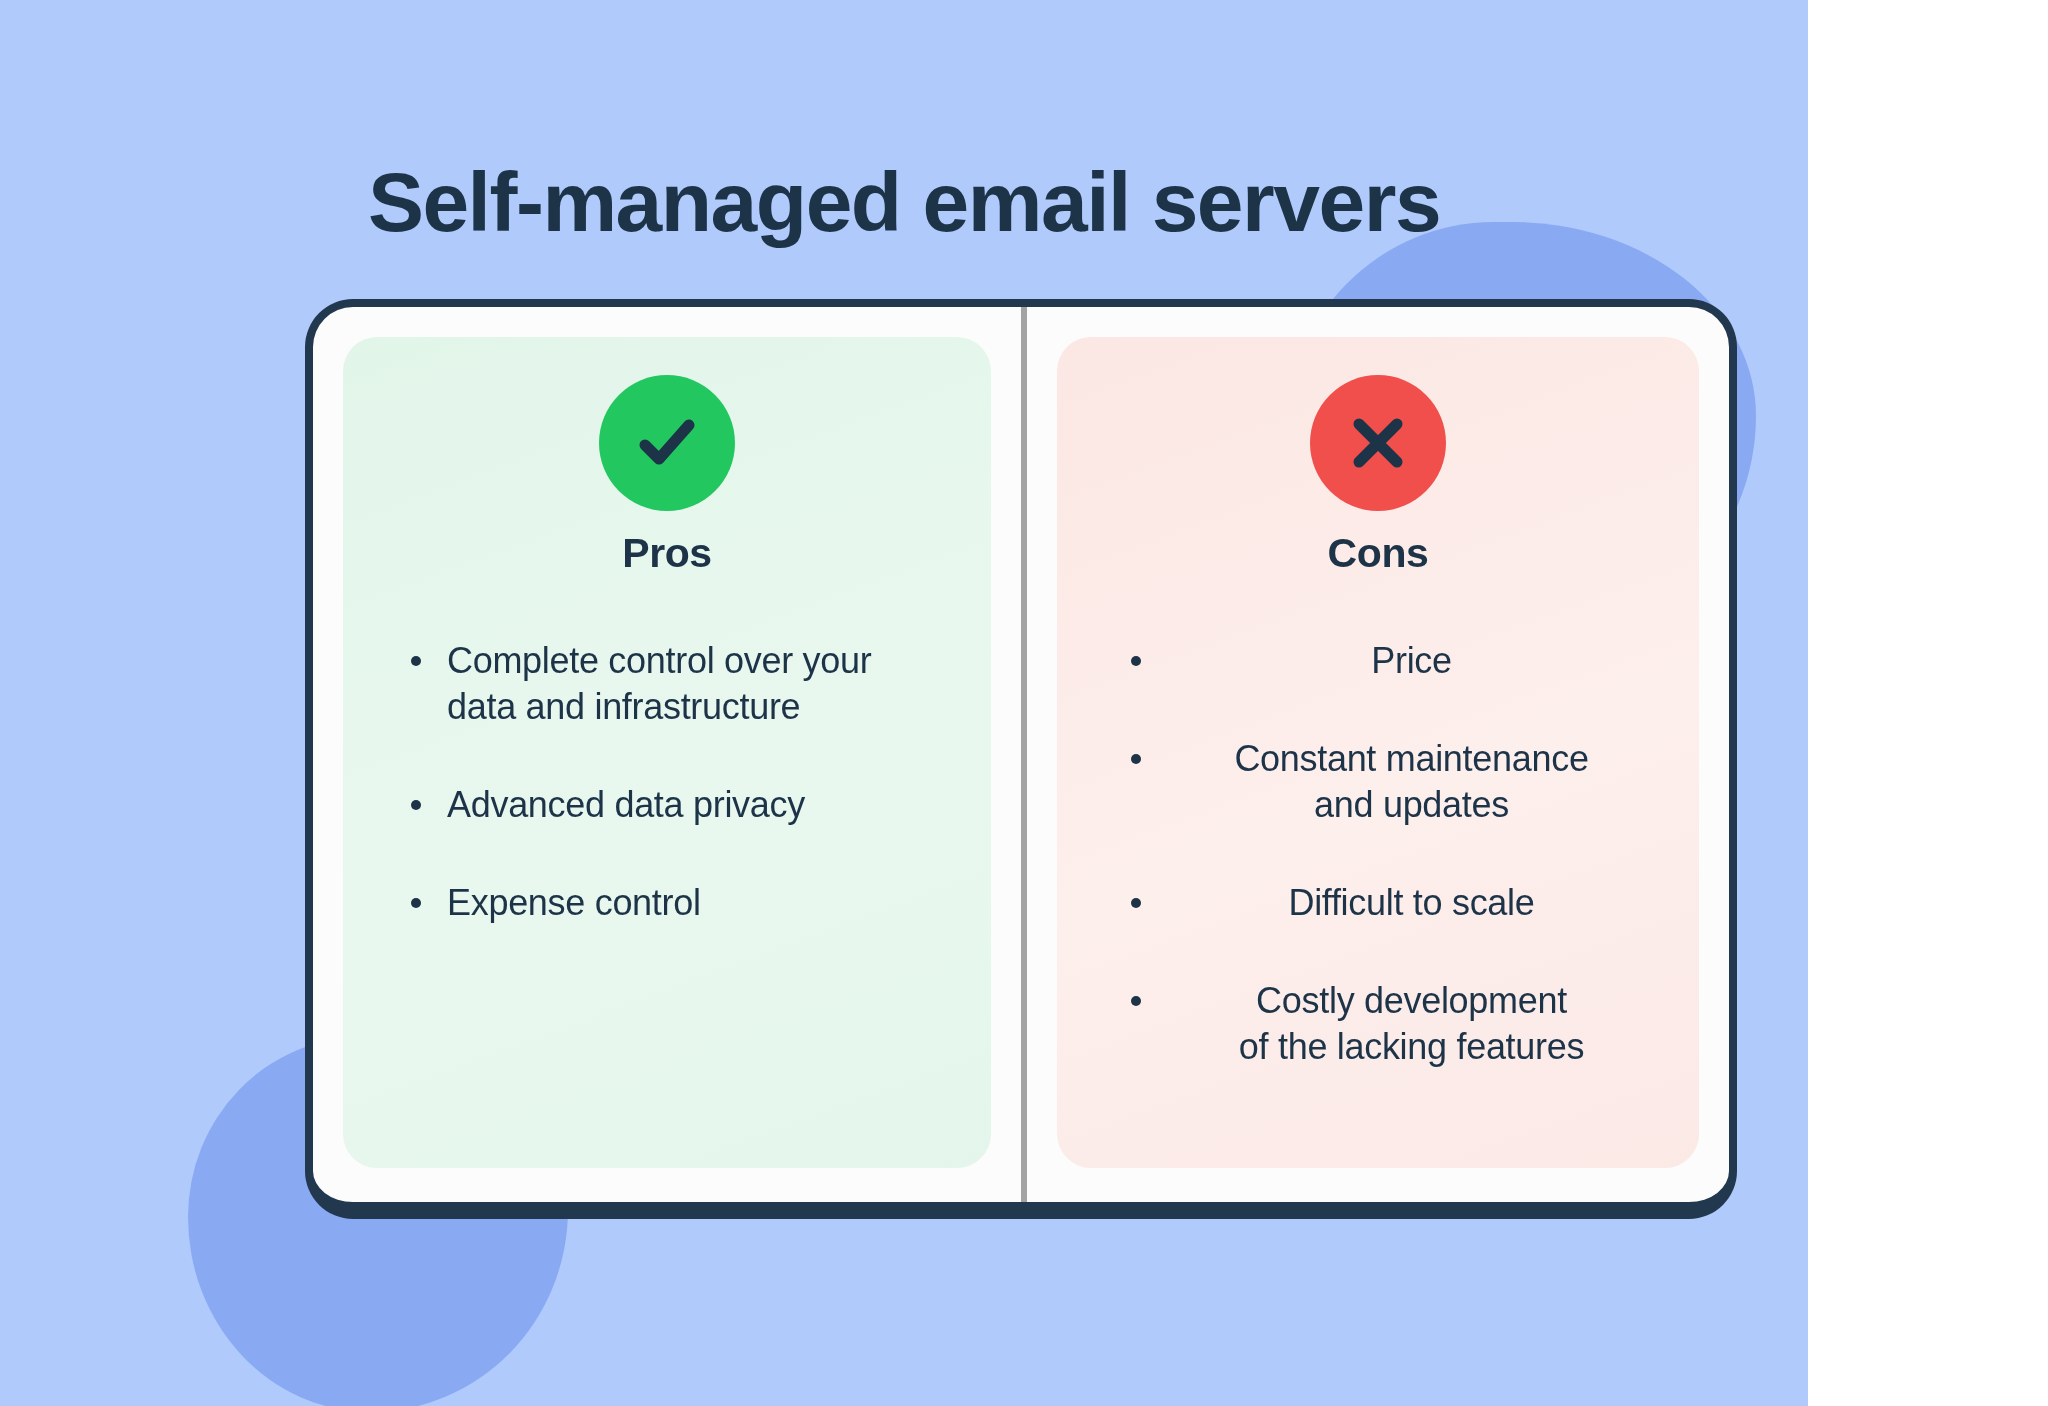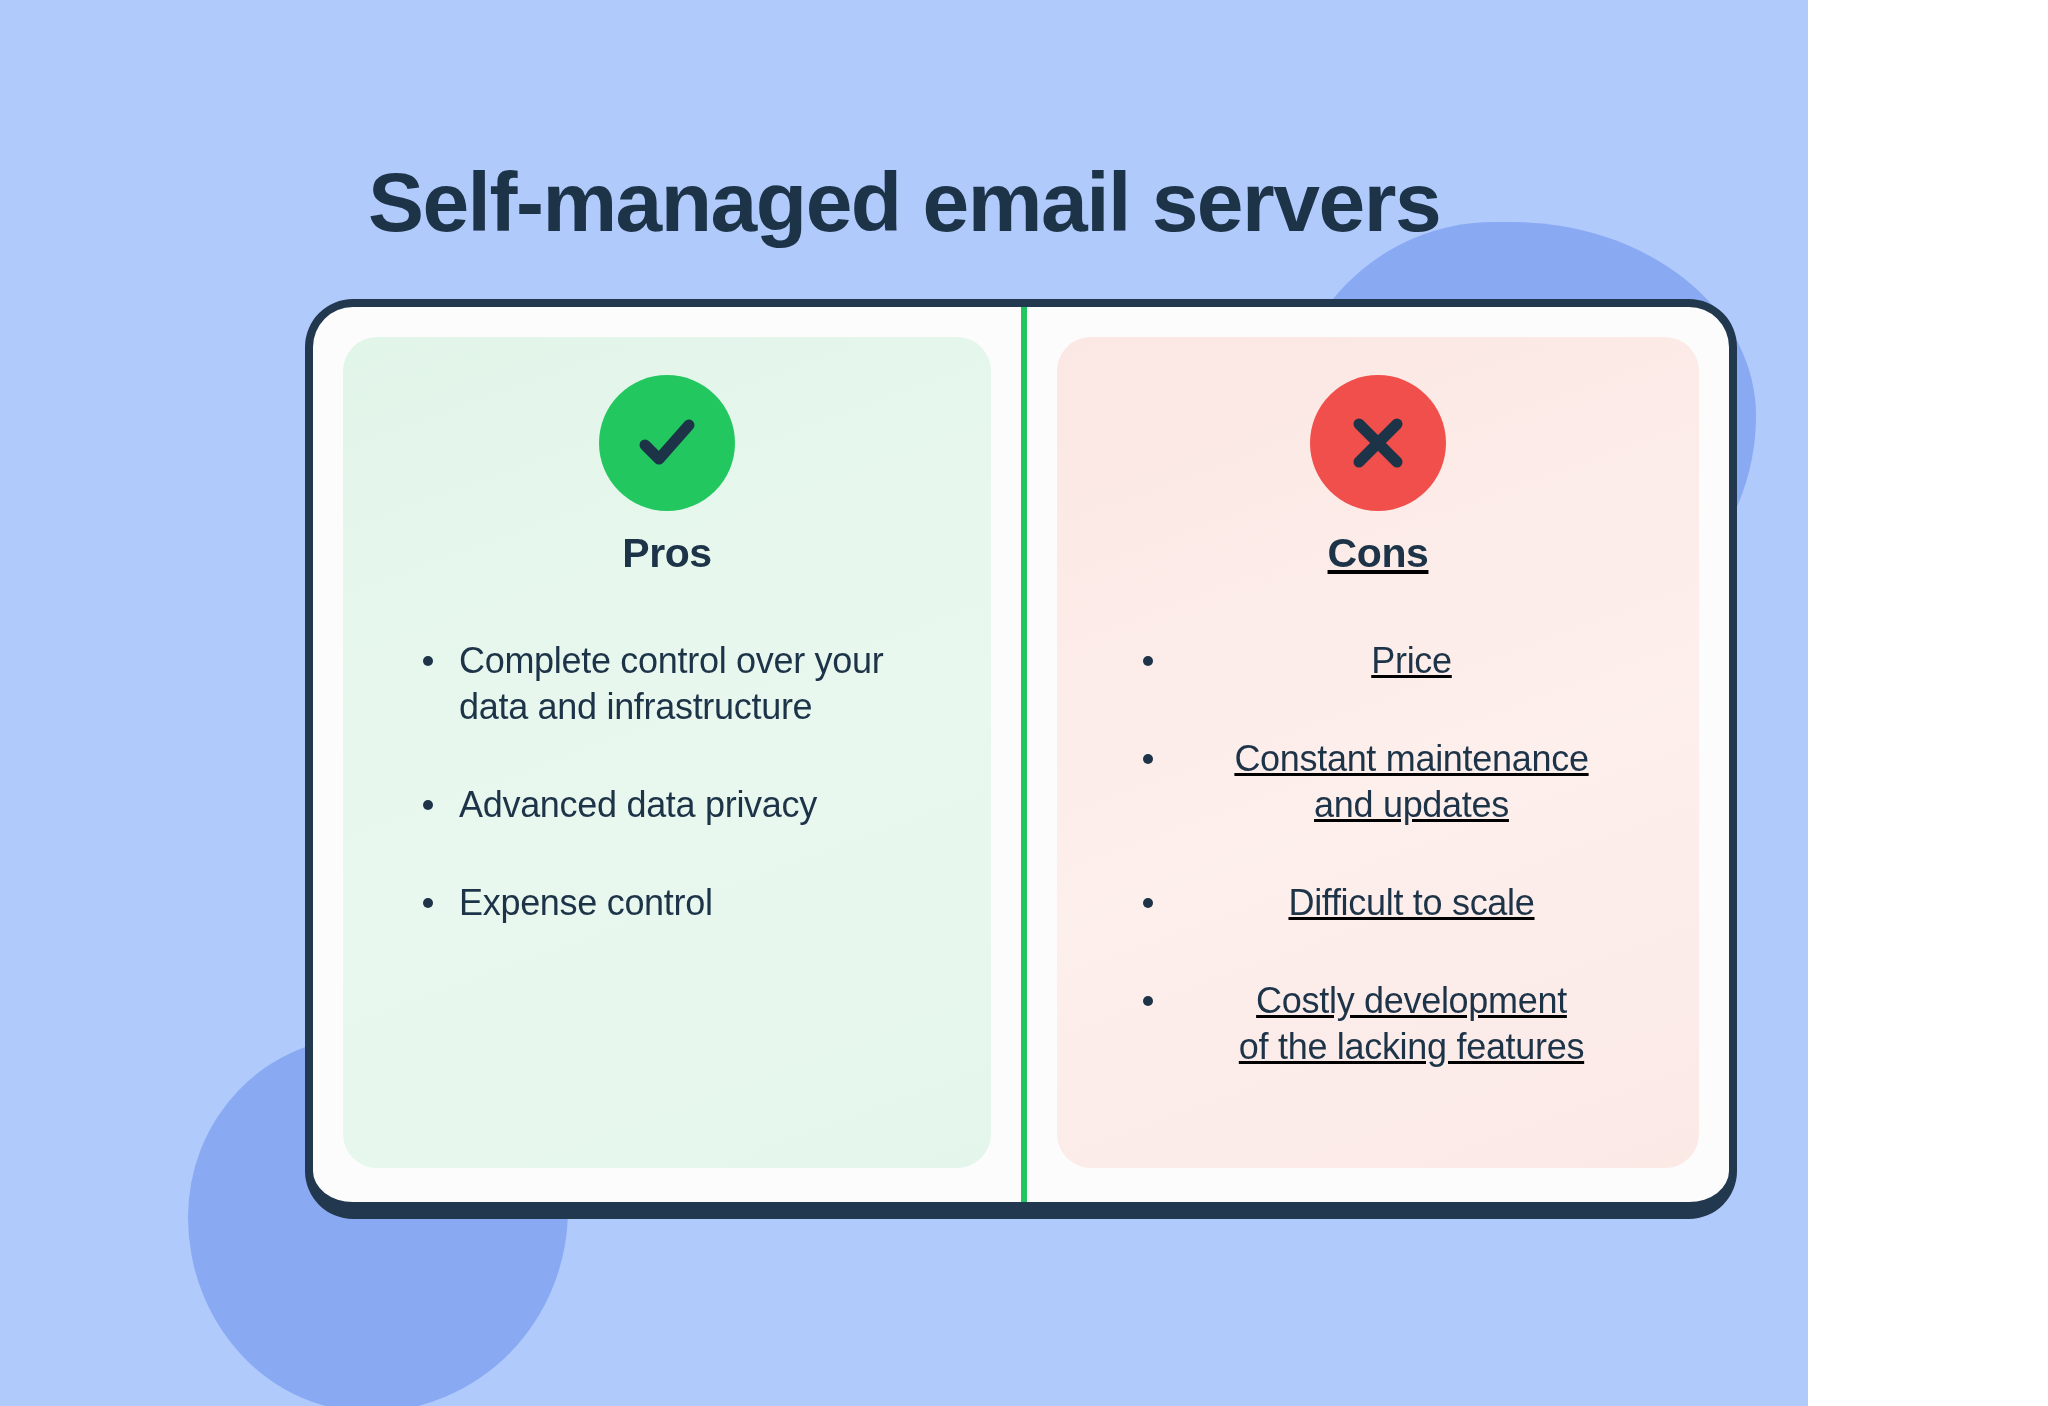--- a/index.html
+++ b/index.html
@@ -75,22 +75,21 @@
   .card-column {
     position: relative;
     flex: 1 1 50%;
     display: flex;
     align-items: stretch;
     justify-content: center;
     padding: 30px 30px 34px 30px;
     box-sizing: border-box;
   }
   #cons-column {
-    border-left: 6px solid #22c55e;
-    text-decoration: underline;
+    border-left: 6px solid #a3a3a3;
   }
 
   .panel {
     width: 100%;
     border-radius: 34px;
     display: flex;
     flex-direction: column;
     align-items: center;
     padding: 38px 0 0 0;
     box-sizing: border-box;
@@ -121,21 +120,21 @@
     margin-top: 22px;
     color: #1D3348;
     font-size: 41px;
     font-weight: bold;
     letter-spacing: -0.4px;
     line-height: 1;
   }
 
   
   .bullet-list {
-    margin: 12px;
+    margin: 0;
     padding: 0;
     list-style: none;
     align-self: stretch;
     margin-top: 64px;
   }
   #pros-panel .bullet-list { padding-left: 62px; padding-right: 30px; }
   #cons-panel .bullet-list { padding-left: 68px; padding-right: 43px; text-align: center; }
 
   .bullet-item {
     position: relative;

